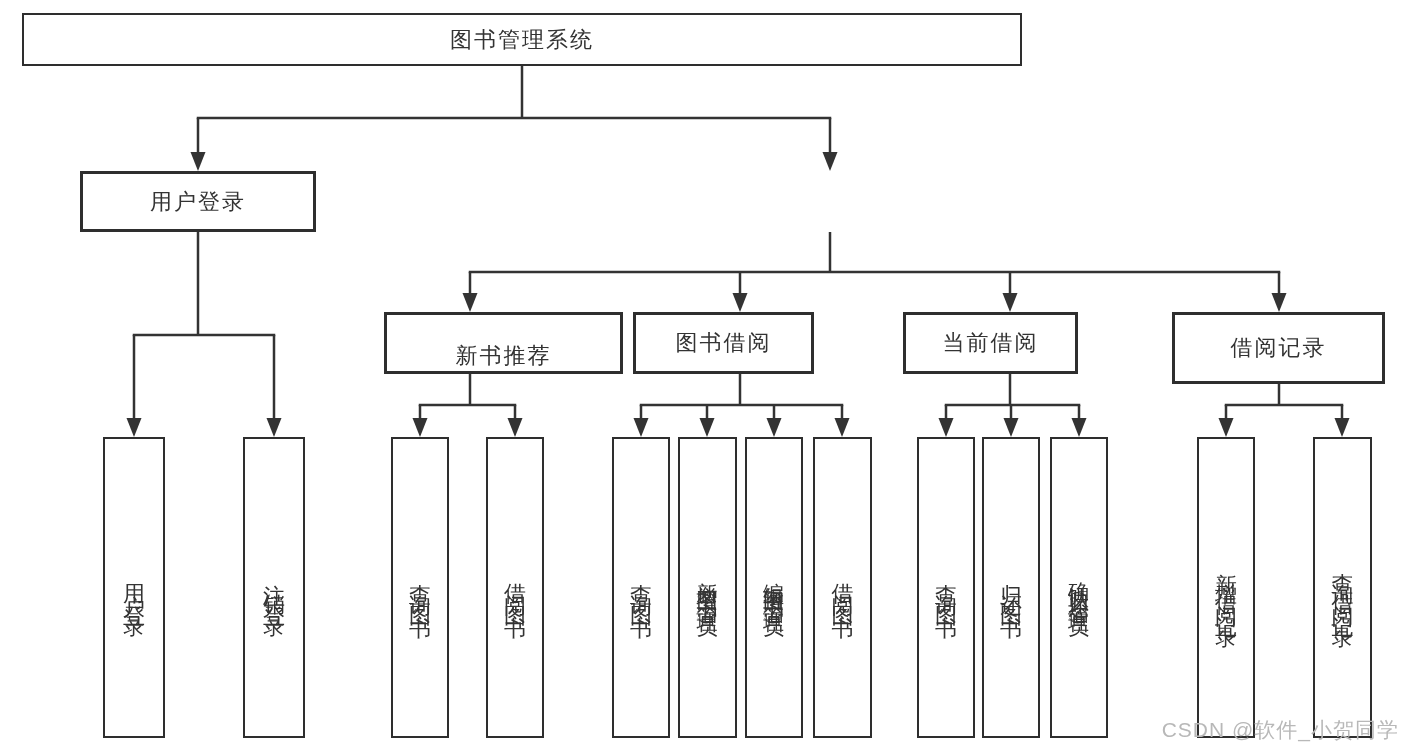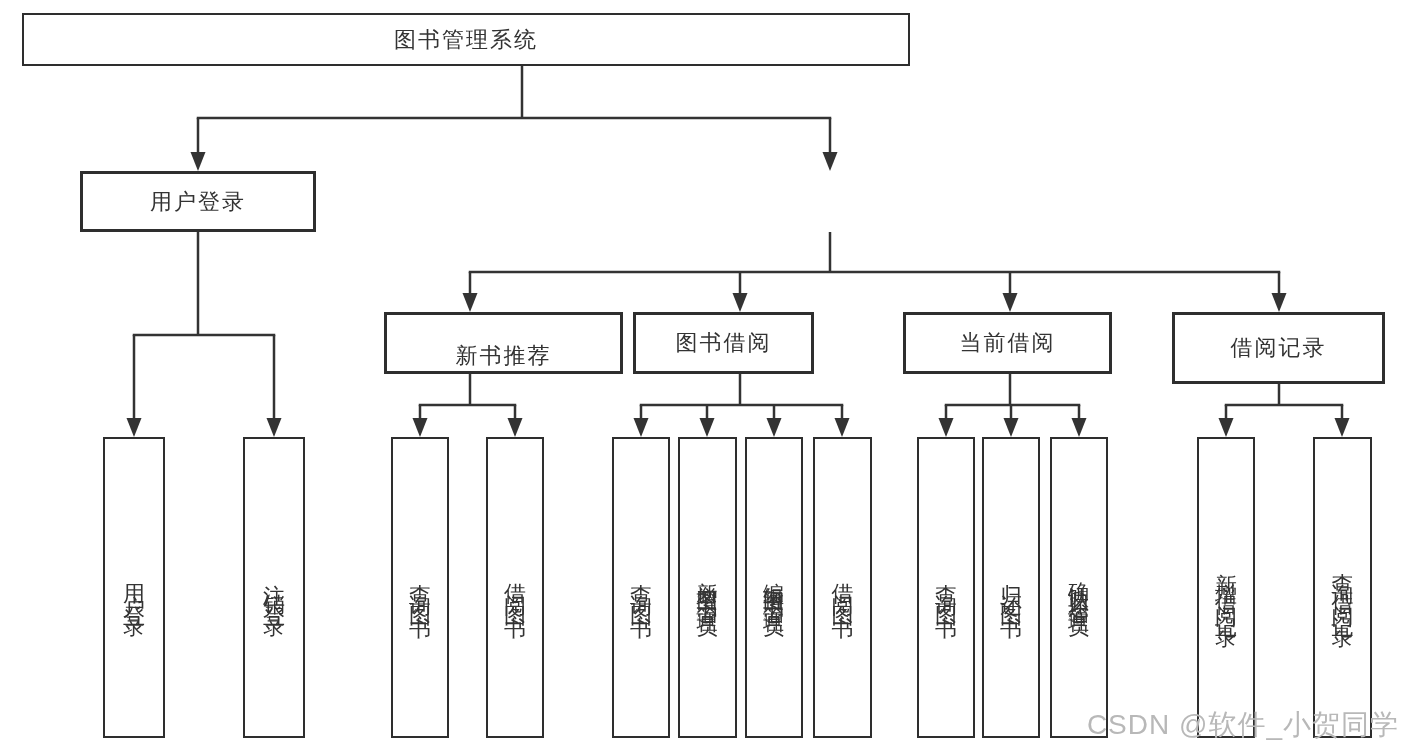--- a/index.html
+++ b/index.html
@@ -33,21 +33,21 @@
     letter-spacing: 11px;
     font-size: 22px;
     line-height: 1;
     white-space: nowrap;
   }
   .leaf .vtext.long { letter-spacing: 5px; font-size: 21px; }
   .watermark {
     position: absolute;
     right: 6px;
     bottom: 3px;
-    font-size: 28px;
+    font-size: 21px;
     color: #b8b8b8;
     letter-spacing: 1px;
     z-index: 3;
   }
 </style>
 </head>
 <body>
 
 <div id="canvas">
 
@@ -99,35 +99,35 @@
       <line x1="1079" y1="405" x2="1079" y2="421" stroke="#333333" stroke-width="2.5"></line>
       <polygon points="1071.5,418 1086.5,418 1079,437" fill="#333333"></polygon>
       <line x1="1279" y1="374" x2="1279" y2="405" stroke="#333333" stroke-width="2.5"></line>
       <line x1="1224.75" y1="405" x2="1343.25" y2="405" stroke="#333333" stroke-width="2.5"></line>
       <line x1="1226" y1="405" x2="1226" y2="421" stroke="#333333" stroke-width="2.5"></line>
       <polygon points="1218.5,418 1233.5,418 1226,437" fill="#333333"></polygon>
       <line x1="1342" y1="405" x2="1342" y2="421" stroke="#333333" stroke-width="2.5"></line>
       <polygon points="1334.5,418 1349.5,418 1342,437" fill="#333333"></polygon>
     </svg>
 
-  <div class="node root" style="left:22px; top:13px; width:888px; height:53px;">
+  <div class="node root" style="left:22px; top:13px; width:1000px; height:53px;">
     <span>图书管理系统</span>
   </div>
 
   <div class="node" style="left:80px; top:171px; width:236px; height:61px;">
     <span>用户登录</span>
   </div>
 
   <div class="node" style="left:384px; top:312px; width:239px; height:62px;align-items:flex-end;">
     <span>新书推荐</span>
   </div>
   <div class="node" style="left:633px; top:312px; width:181px; height:62px;">
     <span>图书借阅</span>
   </div>
-  <div class="node" style="left:903px; top:312px; width:209px; height:62px;">
+  <div class="node" style="left:903px; top:312px; width:175px; height:62px;">
     <span>当前借阅</span>
   </div>
   <div class="node" style="left:1172px; top:312px; width:213px; height:72px;">
     <span>借阅记录</span>
   </div>
 
   <div class="node leaf" style="left:103px; top:437px; width:62px; height:301px;">
     <span class="vtext">用户登录</span>
   </div>
   <div class="node leaf" style="left:243px; top:437px; width:62px; height:301px;">

